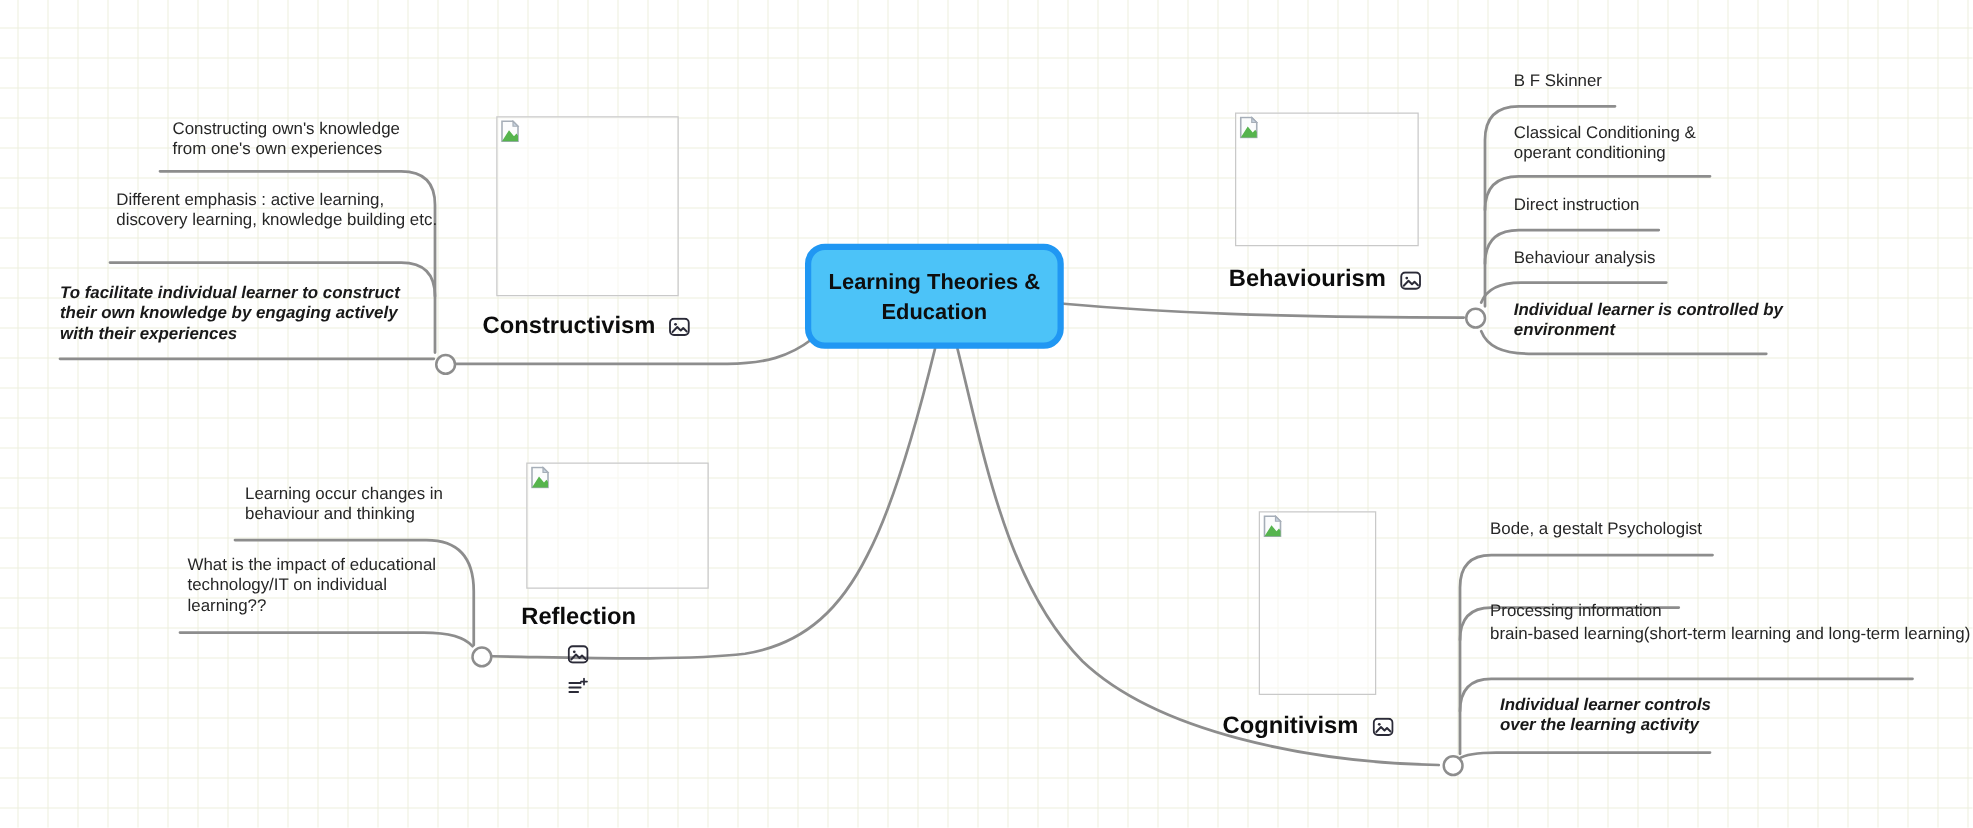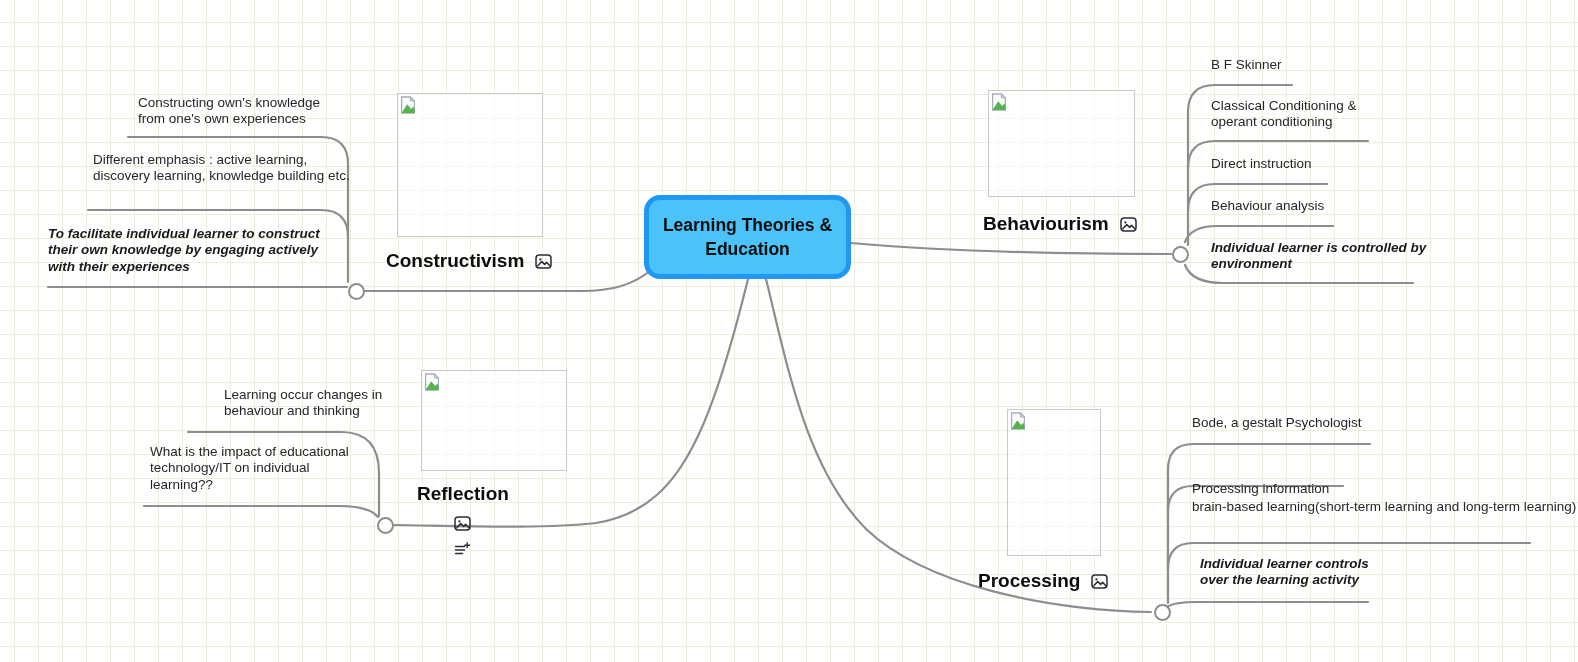--- a/index.html
+++ b/index.html
@@ -137,32 +137,32 @@
     <svg width="17" height="15" viewBox="0 0 17 15">
       <rect x="1" y="1" width="15" height="13" rx="3.2" fill="none" stroke="#2b2b38" stroke-width="1.5"></rect>
       <circle cx="5.4" cy="5.4" r="1.1" fill="#2b2b38"></circle>
       <path d="M3 11.6 L6.8 7.6 L9.6 10.4 L11.6 8.4 L14.4 11.2" fill="none" stroke="#2b2b38" stroke-width="1.5" stroke-linecap="round" stroke-linejoin="round"></path>
     </svg>
     <svg width="17" height="15" viewBox="0 0 17 15">
       <path d="M1.5 4.4 H10.5 M1.5 8 H10.5 M1.5 11.6 H8.5" fill="none" stroke="#2b2b38" stroke-width="1.5" stroke-linecap="round"></path>
       <path d="M13.2 0.8 V5.6 M10.8 3.2 H15.6" fill="none" stroke="#2b2b38" stroke-width="1.4" stroke-linecap="round"></path>
     </svg>
   </div>
-  <div class="sub" style="left:196px; top:387px; width:168px;margin-left:28px;">Learning occur changes in behaviour and thinking</div>
+  <div class="sub" style="left:196px; top:387px; width:168px;">Learning occur changes in behaviour and thinking</div>
   <div class="sub" style="left:150px; top:444px; width:216px;">What is the impact of educational technology/IT on individual learning??</div>
 
   <div class="imgbox" style="left:1007px; top:409px; width:94px; height:147px;">
     <svg width="16" height="18" viewBox="0 0 20 22">
       <path d="M2 1 H13 L18 6 V21 H2 Z" fill="#fbfcfd" stroke="#a6aeb8" stroke-width="1.6"></path>
       <path d="M13 1 L13 6 H18 Z" fill="#c7d3e0" stroke="#a6aeb8" stroke-width="1.2"></path>
       <path d="M2 21 L9 10 L14 16 L16.5 13.2 L18 15.4 V21 Z" fill="#56b44d"></path>
     </svg>
   </div>
   <div class="topic" style="left:978px; top:570px;">
-    <span class="t-label">Processing</span>
+    <span class="t-label">Cognitivism</span>
     <svg width="17" height="15" viewBox="0 0 17 15">
       <rect x="1" y="1" width="15" height="13" rx="3.2" fill="none" stroke="#2b2b38" stroke-width="1.5"></rect>
       <circle cx="5.4" cy="5.4" r="1.1" fill="#2b2b38"></circle>
       <path d="M3 11.6 L6.8 7.6 L9.6 10.4 L11.6 8.4 L14.4 11.2" fill="none" stroke="#2b2b38" stroke-width="1.5" stroke-linecap="round" stroke-linejoin="round"></path>
     </svg>
   </div>
   <div class="sub" style="left:1192px; top:415px; width:210px;">Bode, a gestalt Psychologist</div>
   <div class="sub" style="left:1192px; top:457px; width:180px;margin-top:24px;">Processing information</div>
   <div class="sub" style="left:1192px; top:499px; width:400px;">brain-based learning(short-term learning and long-term learning)</div>
   <div class="sub bi" style="left:1168px; top:556px; width:195px;padding-left:32px;">Individual learner controls over the learning activity</div>

